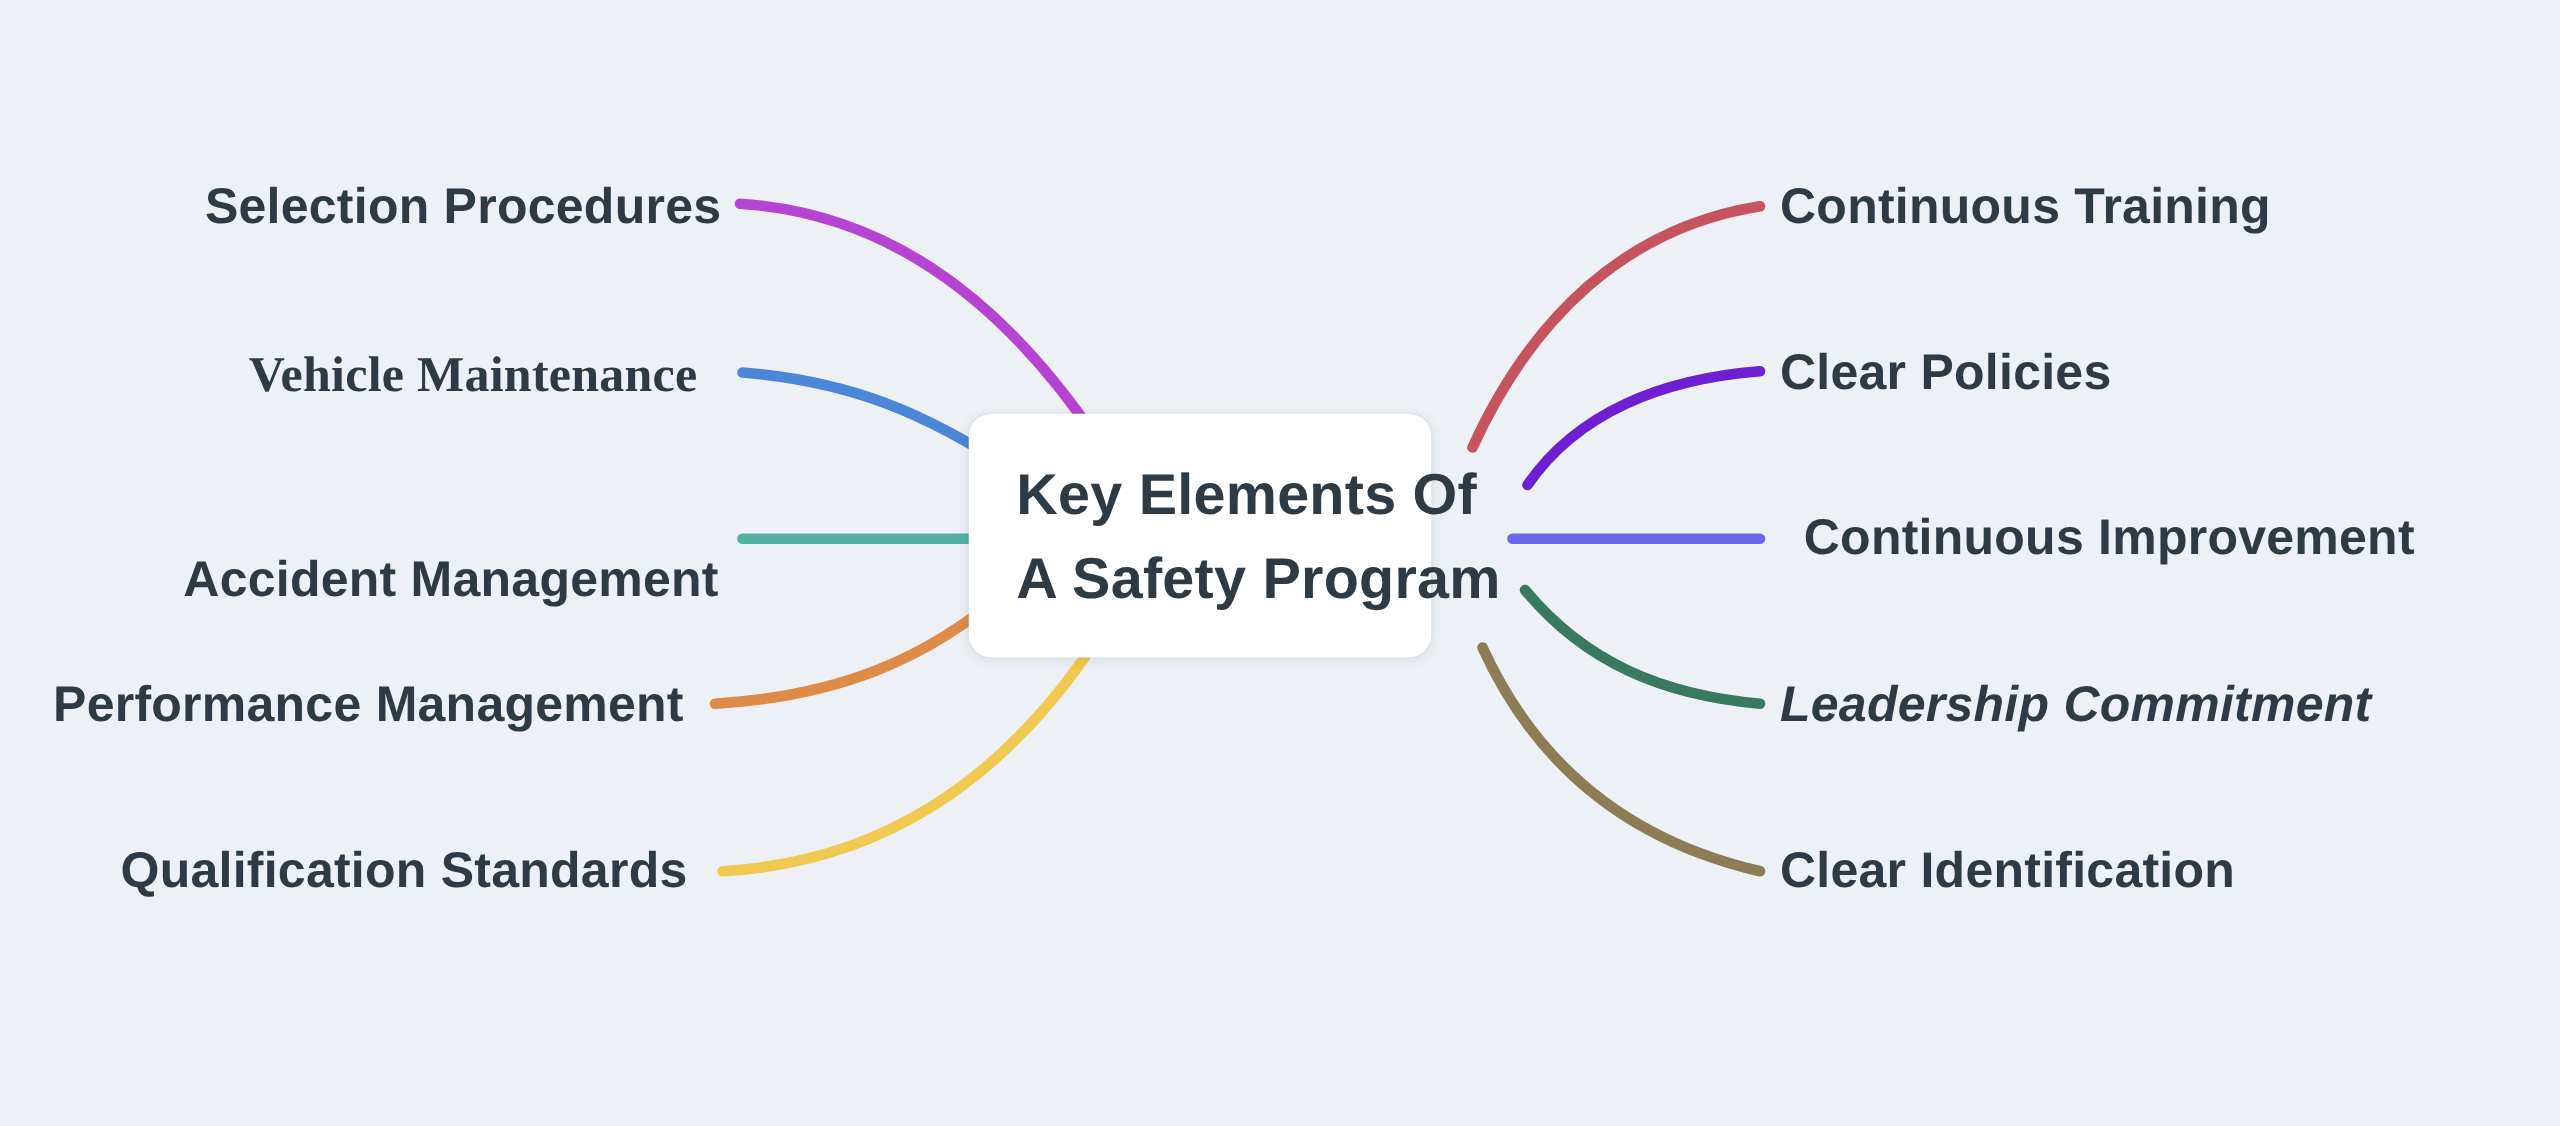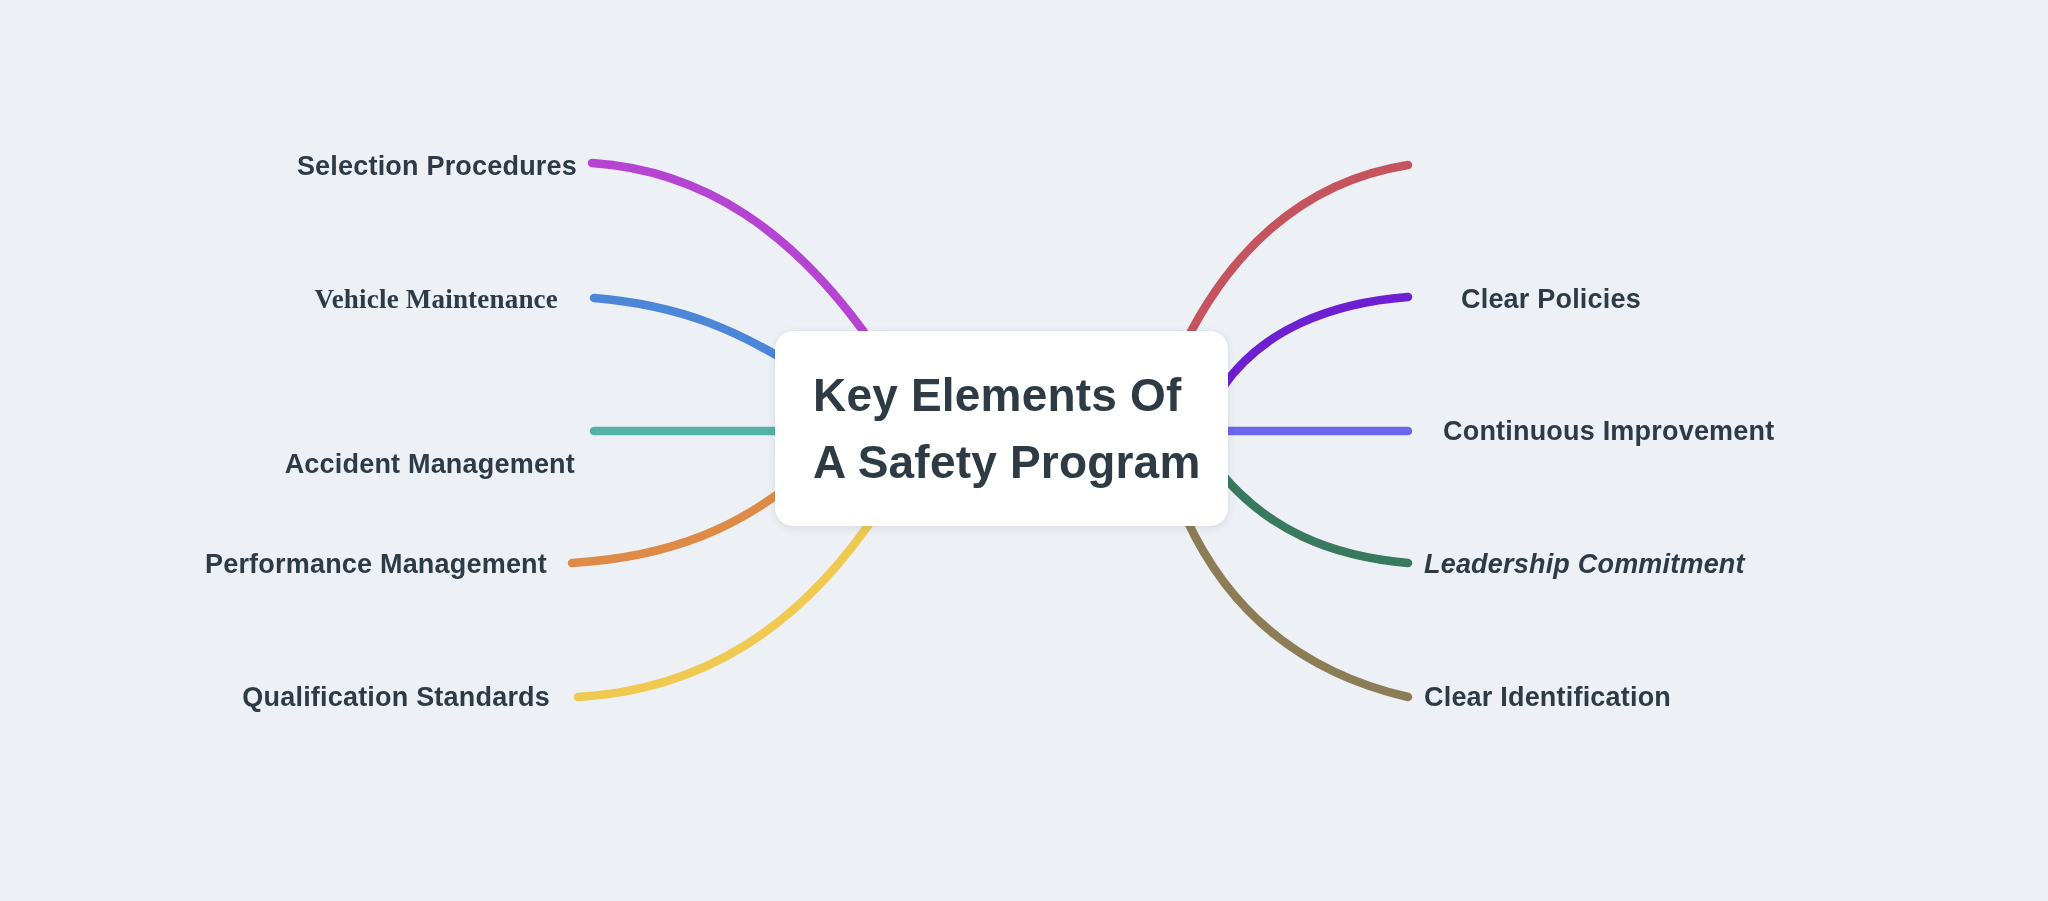--- a/index.html
+++ b/index.html
@@ -24,21 +24,21 @@
   }
   .edges-svg path {
     fill: none;
     stroke-width: 8.5px;
     stroke-linecap: round;
   }
   .center-node {
     position: absolute;
     left: 775px;
     top: 331px;
-    width: 453px;
+    width: 370px;
     height: 195px;
     background: #ffffff;
     border-radius: 18px;
     box-shadow: 0 2px 10px rgba(30, 45, 70, 0.10), 0 0 2px rgba(30, 45, 70, 0.06);
     display: flex;
     flex-direction: column;
     justify-content: center;
     box-sizing: border-box;
     padding-left: 38px;
     cursor: pointer;
@@ -46,21 +46,21 @@
   .center-title-line {
     font-size: 46px;
     line-height: 67px;
     font-weight: 600;
     letter-spacing: 0.2px;
     white-space: nowrap;
   }
   .branch-label {
     position: absolute;
     transform: translateY(-50%);
-    font-size: 27px;
+    font-size: 40px;
     font-weight: 600;
     letter-spacing: 0.2px;
     white-space: nowrap;
     cursor: pointer;
   }
   .branch-label.left {
     text-align: right;
   }
 </style>
 </head>
@@ -87,18 +87,19 @@
     <div class="center-title-line">Key Elements Of</div>
     <div class="center-title-line">A Safety Program</div>
   </div>
 
   <div class="branch-label left" style="right:1471px; top:166px;">Selection Procedures</div>
   <div class="branch-label left" style="right:1490px; top:299px;font-family:Liberation Serif, serif;">Vehicle Maintenance</div>
   <div class="branch-label left" style="right:1473px; top:431px;margin-top:33px;">Accident Management</div>
   <div class="branch-label left" style="right:1501px; top:564px;">Performance Management</div>
   <div class="branch-label left" style="right:1498px; top:697px;">Qualification Standards</div>
 
-  <div class="branch-label right" style="left:1461px; top:299px;">Clear Policies</div>
+  <div class="branch-label right" style="left:1424px; top:166px;">Continuous Training</div>
+  <div class="branch-label right" style="left:1424px; top:299px;">Clear Policies</div>
   <div class="branch-label right" style="left:1424px; top:431px;margin-left:19px;">Continuous Improvement</div>
   <div class="branch-label right" style="left:1424px; top:564px;font-style:italic;">Leadership Commitment</div>
   <div class="branch-label right" style="left:1424px; top:697px;">Clear Identification</div>
 
 </div>
 
 </body></html>

